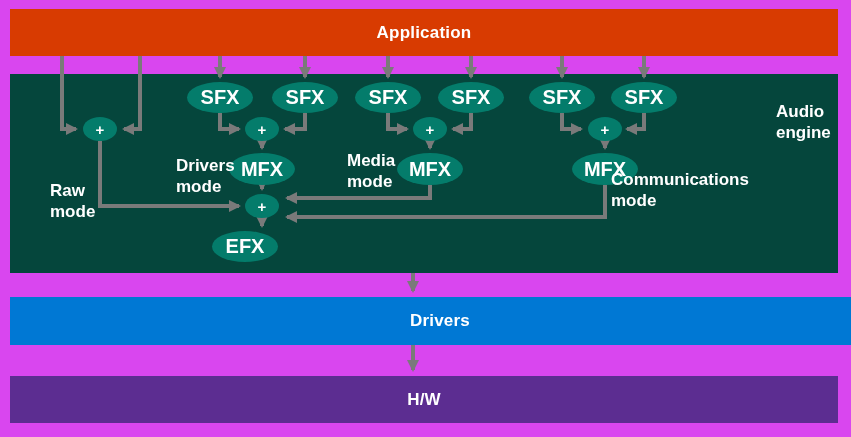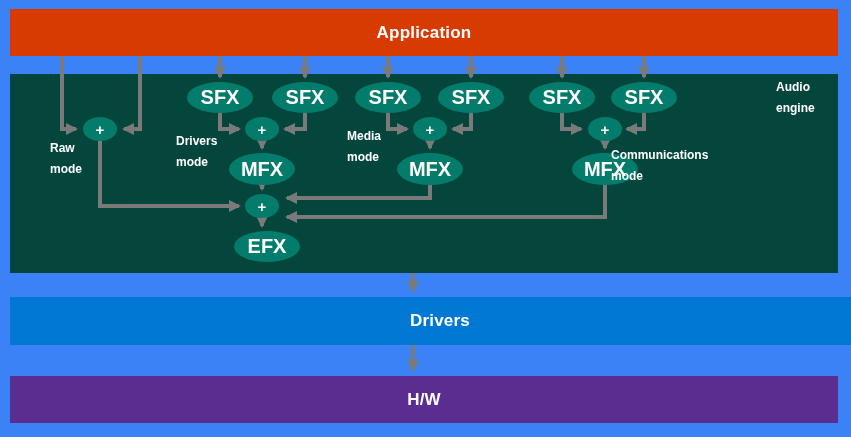--- a/index.html
+++ b/index.html
@@ -1,18 +1,18 @@
 <!DOCTYPE html>
 <html><head>
 <meta charset="utf-8">
 <style>
   html,body { margin:0; padding:0; background:#ffffff; }
   .canvas {
     position:relative; width:851px; height:437px;
-    background:#3b82f6; overflow:hidden;
+    background:#d946ef; overflow:hidden;
     font-family:"Liberation Sans", sans-serif;
   }
   .bar {
     position:absolute; left:10px; width:828px; height:47px;
     display:flex; align-items:center; justify-content:center;
     color:#ffffff; font-size:17px; font-weight:700; letter-spacing:0.2px;
   }
   .bar-application { top:9px;  background:#d83b01; }
   .bar-drivers     { top:297px; background:#0078d4; height:48px;padding-left:16px; }
   .bar-hw          { top:376px; background:#5c2d91;align-items:center; }
@@ -24,22 +24,22 @@
   .node {
     position:absolute; display:flex; align-items:center; justify-content:center;
     background:#047c6b; color:#ffffff; border-radius:50%;
     font-size:20px; font-weight:700;
   }
   .node-sfx { width:66px; height:31px; }
   .node-mfx { width:66px; height:32px; }
   .node-efx { width:66px; height:31px; }
   .node-mix { width:34px; height:24px; font-size:15px; }
   .flow-label {
-    position:absolute; color:#ffffff; font-size:12px; font-weight:700;
-    line-height:21px; white-space:pre-line;
+    position:absolute; color:#ffffff; font-size:17px; font-weight:700;
+    line-height:21px; white-space:pre-line;margin-top:24px;
   }
 </style>
 </head>
 <body>
 
 <div class="canvas">
 
   <div class="bar bar-application">
     <span>Application</span>
   </div>
@@ -99,23 +99,23 @@
   <div class="node node-sfx" style="left:438px; top:82px;">SFX</div>
   <div class="node node-mix" style="left:413px; top:117px;">+</div>
   <div class="node node-mfx" style="left:397px; top:153px;">MFX</div>
 
   <div class="node node-sfx" style="left:529px; top:82px;">SFX</div>
   <div class="node node-sfx" style="left:611px; top:82px;">SFX</div>
   <div class="node node-mix" style="left:588px; top:117px;">+</div>
   <div class="node node-mfx" style="left:572px; top:153px;">MFX</div>
 
   <div class="node node-mix" style="left:245px; top:194px;">+</div>
-  <div class="node node-efx" style="left:234px; top:231px;">EFX</div>
+  <div class="node node-efx" style="left:212px; top:231px;">EFX</div>
 
-  <div class="flow-label" style="left:50px;  top:138px;">Raw
+  <div class="flow-label" style="left:50px;  top:156px;">Raw
 mode</div>
   <div class="flow-label" style="left:176px; top:131px;">Drivers
 mode</div>
   <div class="flow-label" style="left:347px; top:126px;">Media
 mode</div>
   <div class="flow-label" style="left:611px; top:145px;">Communications
 mode</div>
   <div class="flow-label" style="left:776px; top:77px;">Audio
 engine</div>
 

